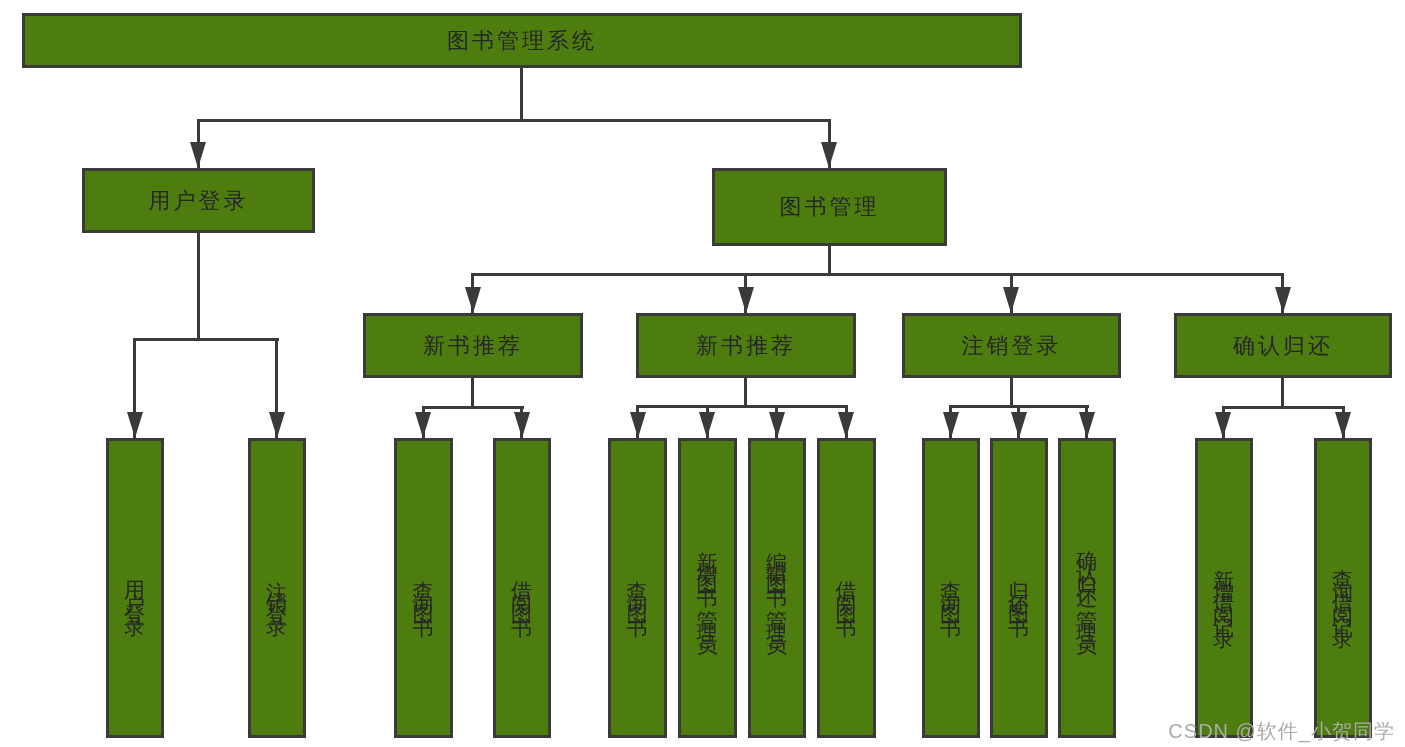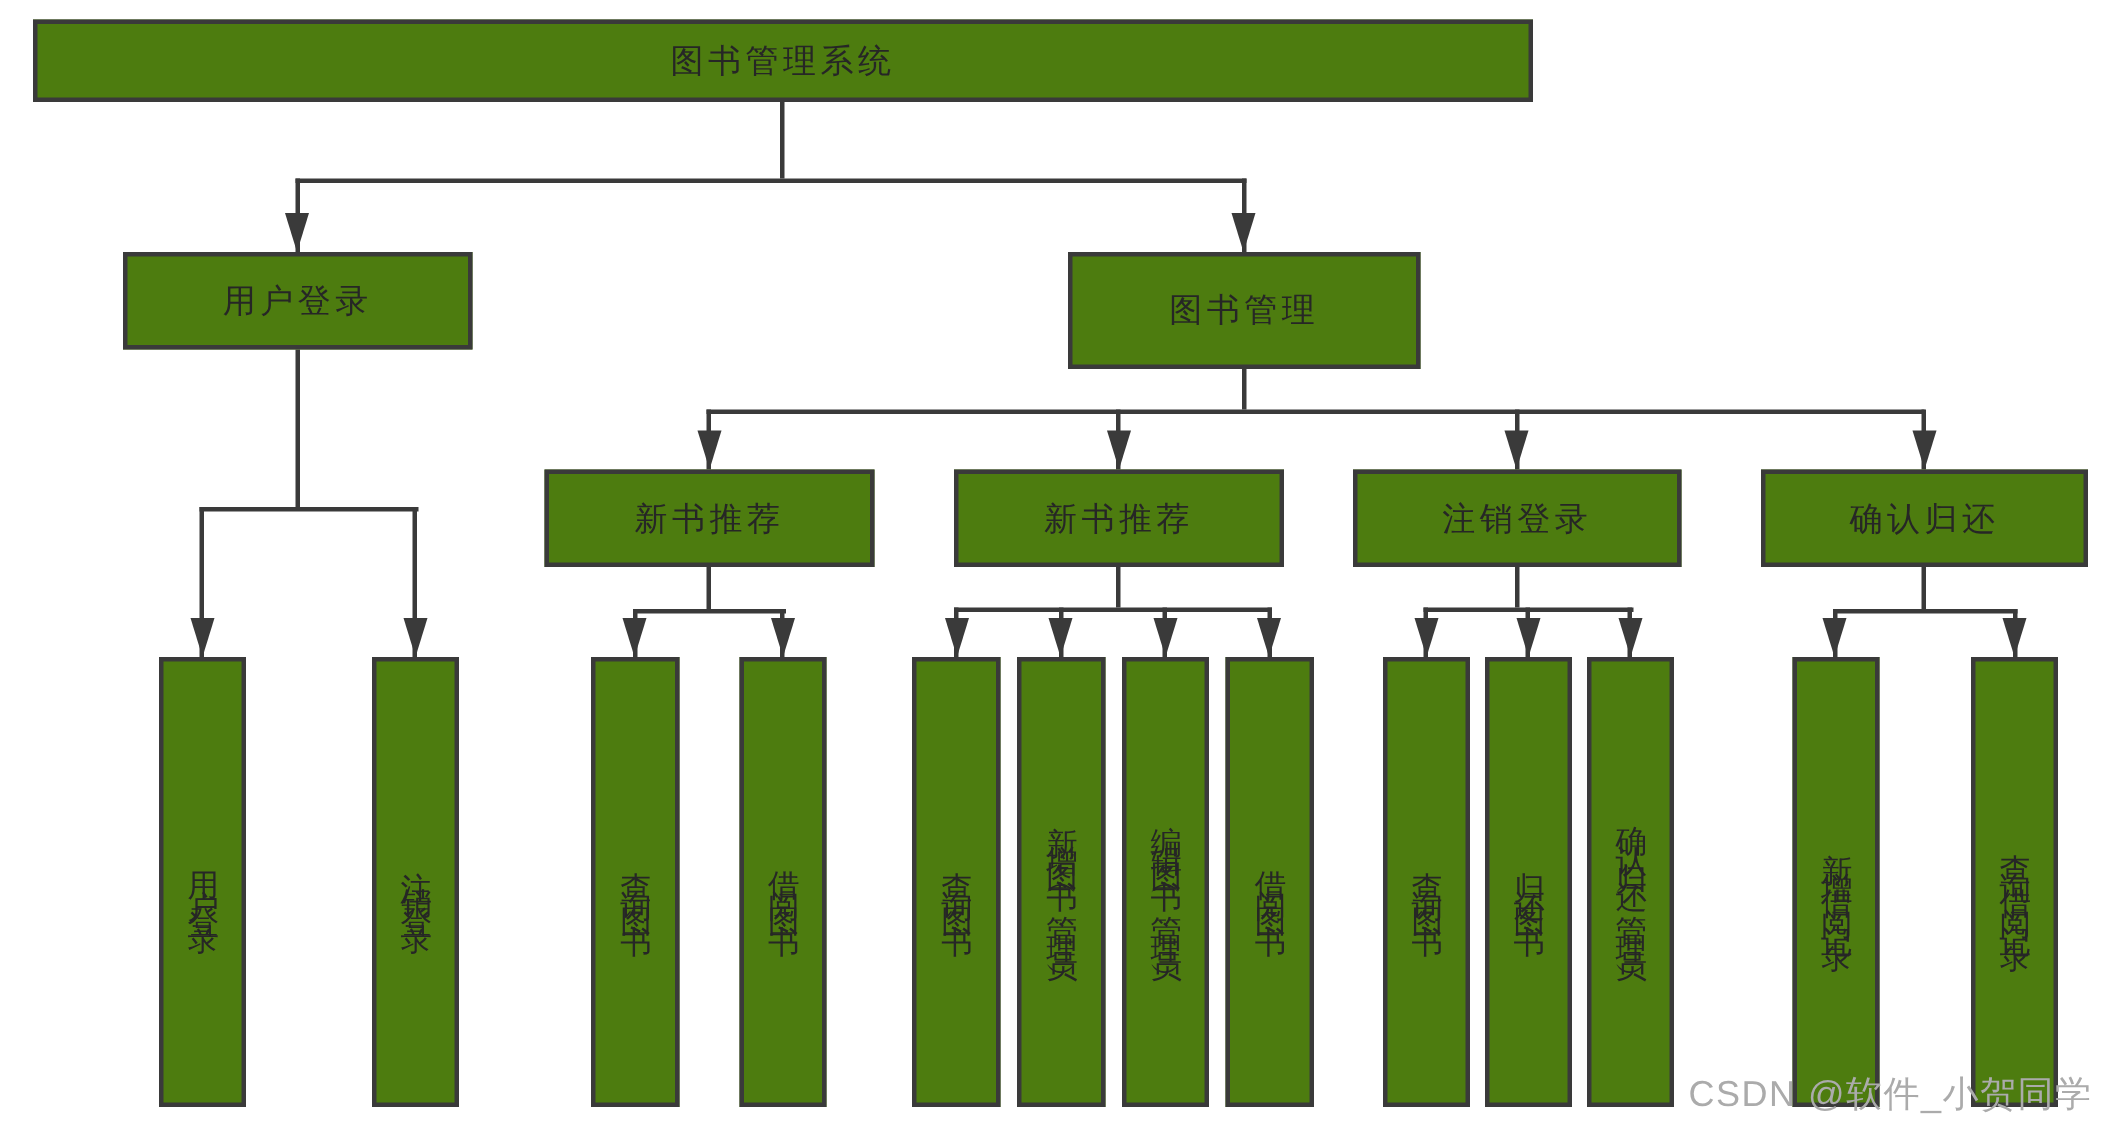--- a/index.html
+++ b/index.html
@@ -19,21 +19,21 @@
     font-size:21px;line-height:1;letter-spacing:12px;
   }
   .line{position:absolute;background:#3a3a3a;}
   .arrow{
     position:absolute;width:0;height:0;
     border-left:8px solid transparent;border-right:8px solid transparent;
     border-top:26px solid #3a3a3a;
   }
   .watermark{
     position:absolute;right:10px;bottom:2px;
-    font-size:24px;letter-spacing:1px;color:#ababab;
+    font-size:20px;letter-spacing:1px;color:#ababab;
   }
 </style>
 </head>
 <body>
 
 <div class="canvas">
 
   <div class="line" style="left:520px;top:68px;width:3px;height:51px;"></div>
   <div class="line" style="left:197px;top:119px;width:634px;height:3px;"></div>
   <div class="line" style="left:197px;top:119px;width:3px;height:49px;"></div>

